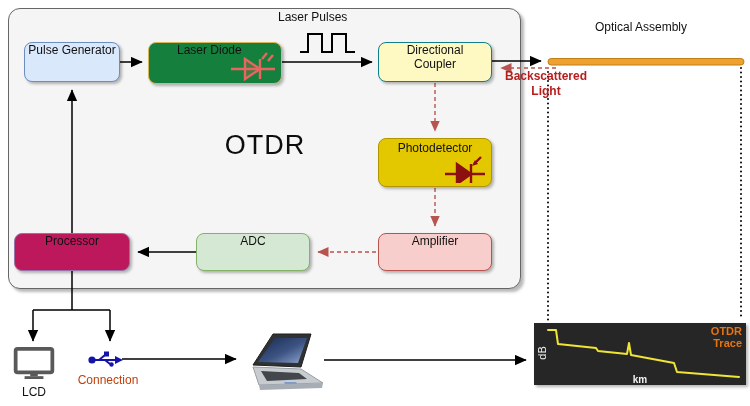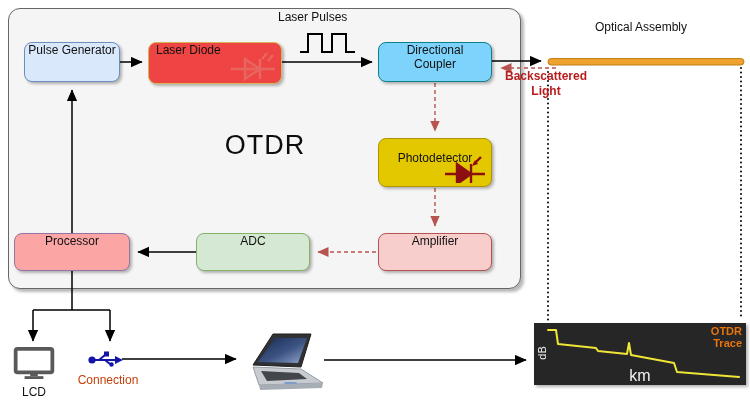--- a/index.html
+++ b/index.html
@@ -13,26 +13,26 @@
     border-radius:8px; border:1.6px solid #000; font-size:12px; color:#111;
     text-align:center; line-height:14px;
     box-shadow:2px 2px 3px rgba(0,0,0,0.28);
   }
   .outer-box {
     position:absolute; left:8px; top:8px; width:513px; height:281px;
     background:#f5f5f5; border:1.6px solid #666666; border-radius:12px;
     box-shadow:3px 3px 3px rgba(0,0,0,0.28);
   }
   .pulse-generator { left:24px;  top:42px;  width:96px;  height:40px; background:#dae8fc; border-color:#6c8ebf; }
-  .laser-diode     { left:148px; top:42px;  width:134px; height:42px; background:#ef4444; border-color:#d6b656; justify-content:flex-start; padding-left:7px; }
-  .directional-coupler { left:378px; top:42px; width:114px; height:40px; background:#7dd3fc; border-color:#0e8088; padding:0 18px; }
-  .photodetector   { left:378px; top:138px; width:114px; height:49px; background:#e3c800; border-color:#b09500; align-items:flex-start; padding-top:12px; }
+  .laser-diode     { left:148px; top:42px;  width:134px; height:42px; background:#15803d; border-color:#d6b656; justify-content:flex-start; padding-left:28px; }
+  .directional-coupler { left:378px; top:42px; width:114px; height:40px; background:#fef9c3; border-color:#0e8088; padding:0 18px; }
+  .photodetector   { left:378px; top:138px; width:114px; height:49px; background:#e3c800; border-color:#b09500; align-items:flex-start; padding-top:2px; }
   .amplifier       { left:378px; top:233px; width:114px; height:38px; background:#f8cecc; border-color:#b85450; }
   .adc             { left:196px; top:233px; width:114px; height:38px; background:#d5e8d4; border-color:#82b366; }
-  .processor       { left:14px;  top:233px; width:116px; height:38px; background:#fca5a5; border-color:#9673a6; }
+  .processor       { left:14px;  top:233px; width:116px; height:38px; background:#be185d; border-color:#9673a6; }
 
   .otdr-title { position:absolute; left:205px; top:130px; width:120px; text-align:center;
                 font-size:27px; color:#0d0d0d; letter-spacing:1px; }
 
   .laser-pulses-label { position:absolute; left:278px; top:10px; width:104px; text-align:left; font-size:12px; color:#111; }
   .optical-assembly-label { position:absolute; left:562px; top:20px; width:158px; text-align:center; font-size:12px; line-height:14px; color:#111; }
   .backscattered-label { position:absolute; left:494px; top:69px; width:104px; text-align:center;
                          font-size:12px; line-height:15px; font-weight:bold; color:#b91c1c; }
 
   .icon-laser { position:absolute; right:4px; top:6px; }
@@ -44,21 +44,21 @@
   .connection-caption { position:absolute; left:76px; top:373px; width:64px; text-align:center; font-size:12px; color:#c2410c; }
   .laptop-wrap { position:absolute; left:243px; top:331px; }
 
   .trace-panel { position:absolute; left:534px; top:323px; width:212px; height:62px;
                  background:#262626; box-shadow:2px 2px 3px rgba(0,0,0,0.3); }
   .trace-title { position:absolute; right:4px; top:2px; text-align:right;
                  font-size:11px; line-height:12px; font-weight:bold; color:#e8740e; }
   .trace-ylabel { position:absolute; left:-2px; top:24px; width:20px; text-align:center;
                   font-size:11px; color:#f2f2f2; transform:rotate(-90deg); }
   .trace-xlabel { position:absolute; left:50%; bottom:0px; transform:translateX(-50%);
-                  font-size:16px; font-weight:normal; color:#f2f2f2; }
+                  font-size:10px; font-weight:bold; color:#f2f2f2; }
   .trace-svg { position:absolute; left:0; top:0; }
 </style>
 </head>
 <body>
 
 <div id="stage">
 
   <div class="outer-box"></div>
 
   <svg id="wires" viewBox="0 0 750 406">

